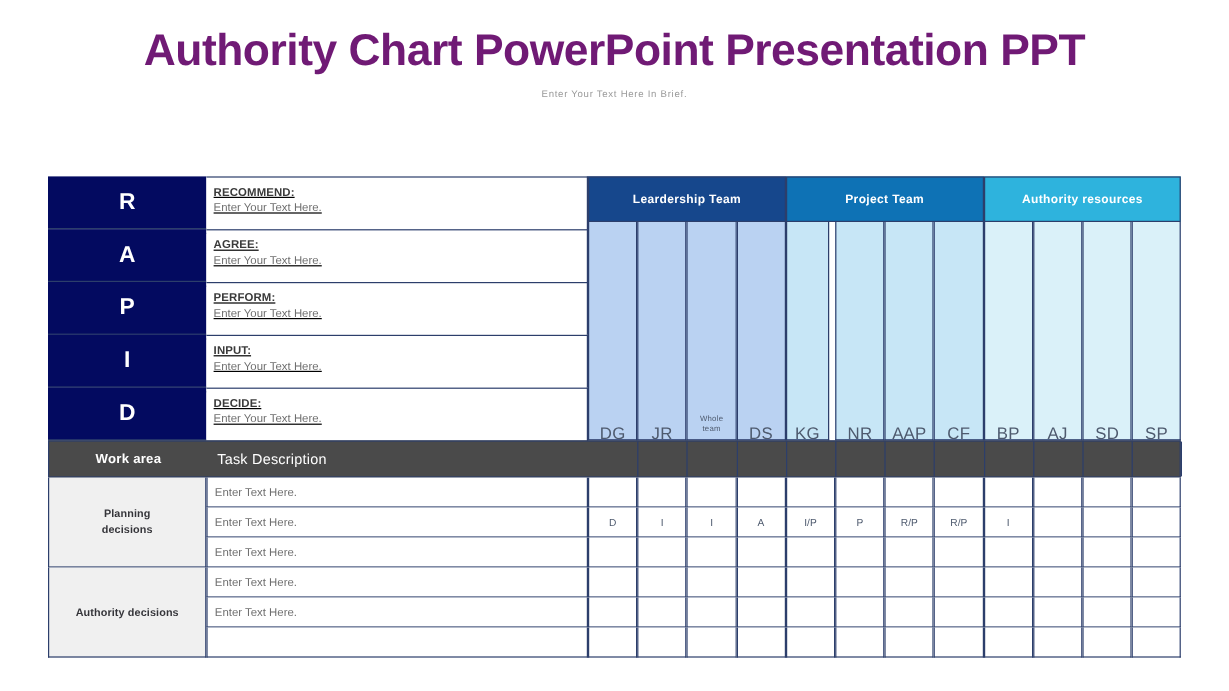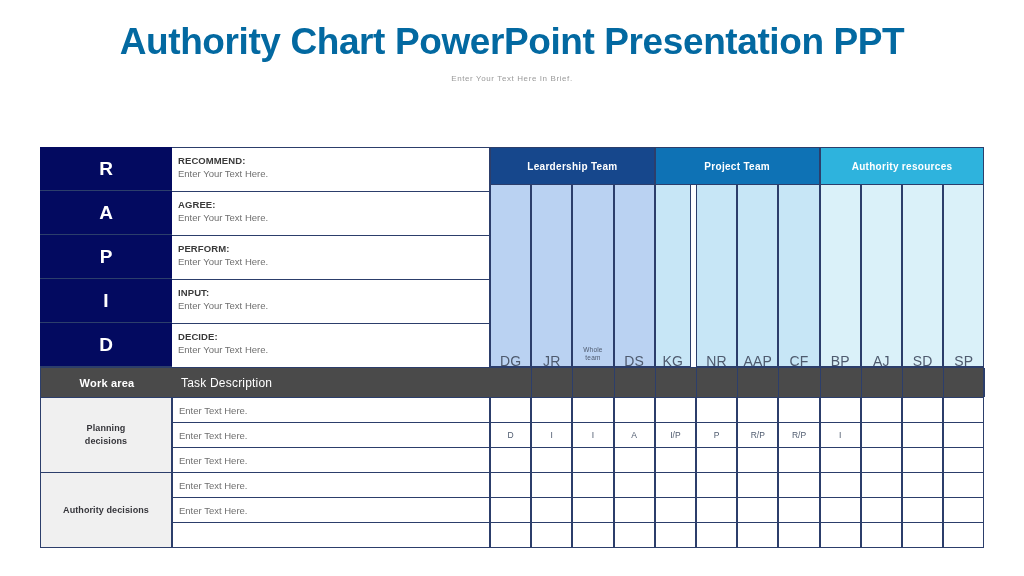--- a/index.html
+++ b/index.html
@@ -23,21 +23,21 @@
   #title-block {
     position: absolute;
     left: 0;
     top: 20px;
     width: 1024px;
     text-align: center;
   }
   #page-title {
     font-size: 37px;
     font-weight: bold;
-    color: #0369a1;
+    color: #701a75;
     letter-spacing: -0.4px;
     line-height: 44px;
     font-family: "Liberation Sans", sans-serif;
   }
   #page-subtitle {
     margin-top: 10px;
     font-size: 8px;
     color: #9a9a9a;
     letter-spacing: 0.6px;
     font-family: "Liberation Sans", sans-serif;
@@ -80,20 +80,21 @@
     border-bottom: 1.4px solid #2c3e6b;
   }
   .legend-desc {
     flex: 1;
     height: 48px;
     background: #ffffff;
     border: 1.4px solid #2c3e6b;
     border-left: none;
     padding: 6px 0 13px 6px;
     overflow: hidden;
+    text-decoration: underline;
   }
   .legend-desc .lbl {
     font-size: 9.5px;
     font-weight: bold;
     color: #3a3a3a;
     line-height: 13px;
     letter-spacing: 0.1px;
   }
   .legend-desc .ph {
     font-size: 9.5px;

